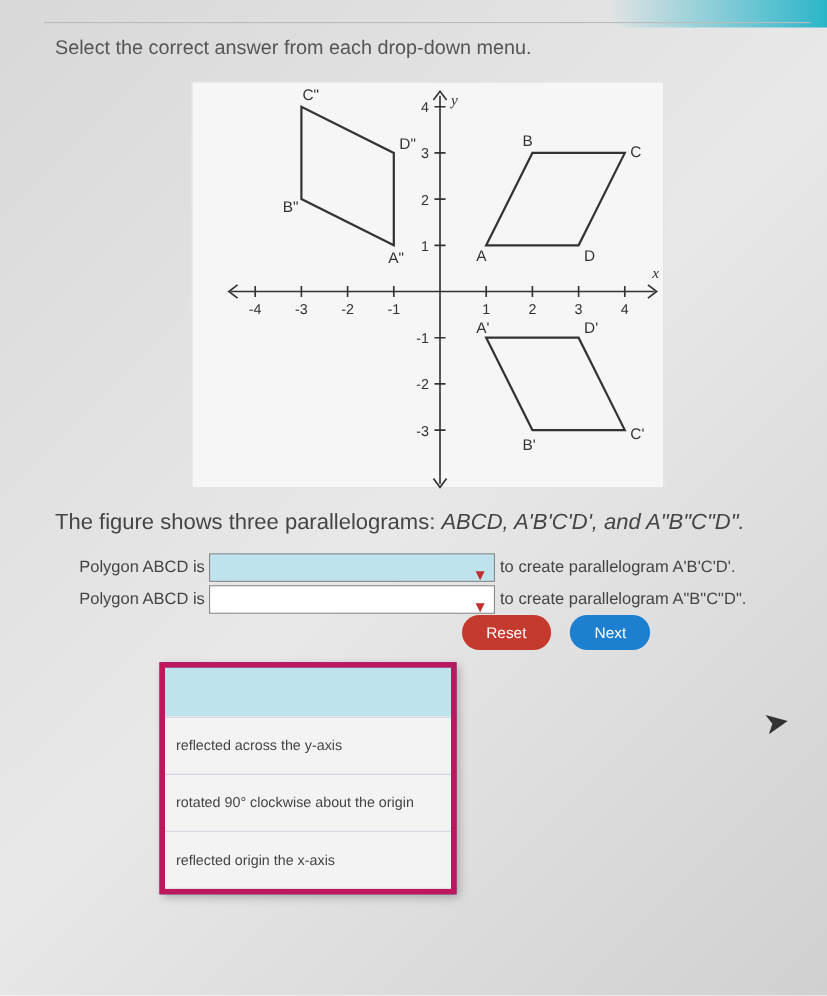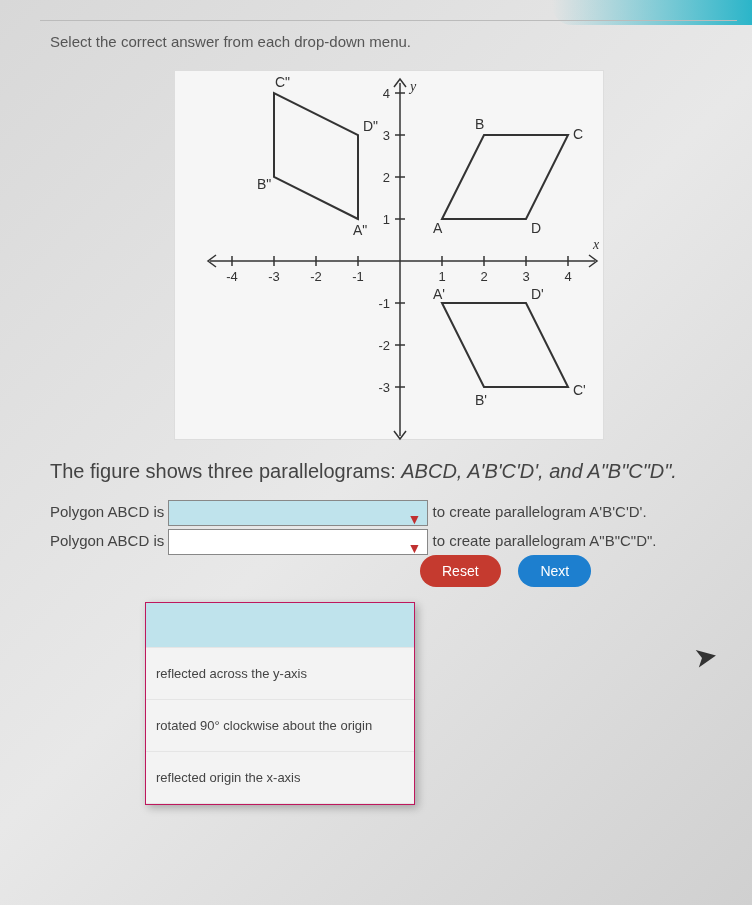--- a/index.html
+++ b/index.html
@@ -20,21 +20,21 @@
     background: linear-gradient(90deg, transparent, #2bb5c9);
     border-bottom-left-radius: 20px;
   }
   .page {
     position: absolute;
     top: 20px; left: 40px; right: 15px;
     padding: 12px 0 0 0;
     border-top: 1px solid #bbb;
   }
   .instruction {
-    font-size: 15px;
+    font-size: 18px;
     color: #555;
     margin-bottom: 20px;
     padding-left: 10px;
   }
   .chart-area {
     margin: 0 auto 20px auto;
     width: 430px;
     height: 370px;
     background: #f6f6f6;
     position: relative;
@@ -49,21 +49,21 @@
     color: #444;
     margin: 10px 10px 15px 10px;
   }
   .desc i { font-style: italic; }
   .fill-rows {
     padding-left: 10px;
     font-size: 15px;
     color: #444;
     line-height: 1.9;
   }
-  .fill-rows .row { position: relative; }
+  .fill-rows .row { position: relative; margin-left: 22px; }
   .dropdown-field {
     display: inline-block;
     width: 260px;
     height: 26px;
     background: #fff;
     border: 1px solid #888;
     vertical-align: middle;
     position: relative;
   }
   .dropdown-field.open {
@@ -90,21 +90,21 @@
   }
   .btn.reset { background: #c53a2f; }
   .btn.next { background: #1d7fcf; }
 
   .dropdown-menu {
     position: absolute;
     left: 145px;
     top: 602px;
     width: 270px;
     background: #4c1d95;
-    border: 1px solid #be185d;
+    border: 5px solid #be185d;
     box-shadow: 3px 3px 8px rgba(0,0,0,0.25);
     z-index: 10;
   }
   .dropdown-menu .opt {
     padding: 18px 10px;
     font-size: 13px;
     color: #444;
     background: #f3f3f3;
     border-bottom: 1px solid #e5e5e5;
     cursor: pointer;

